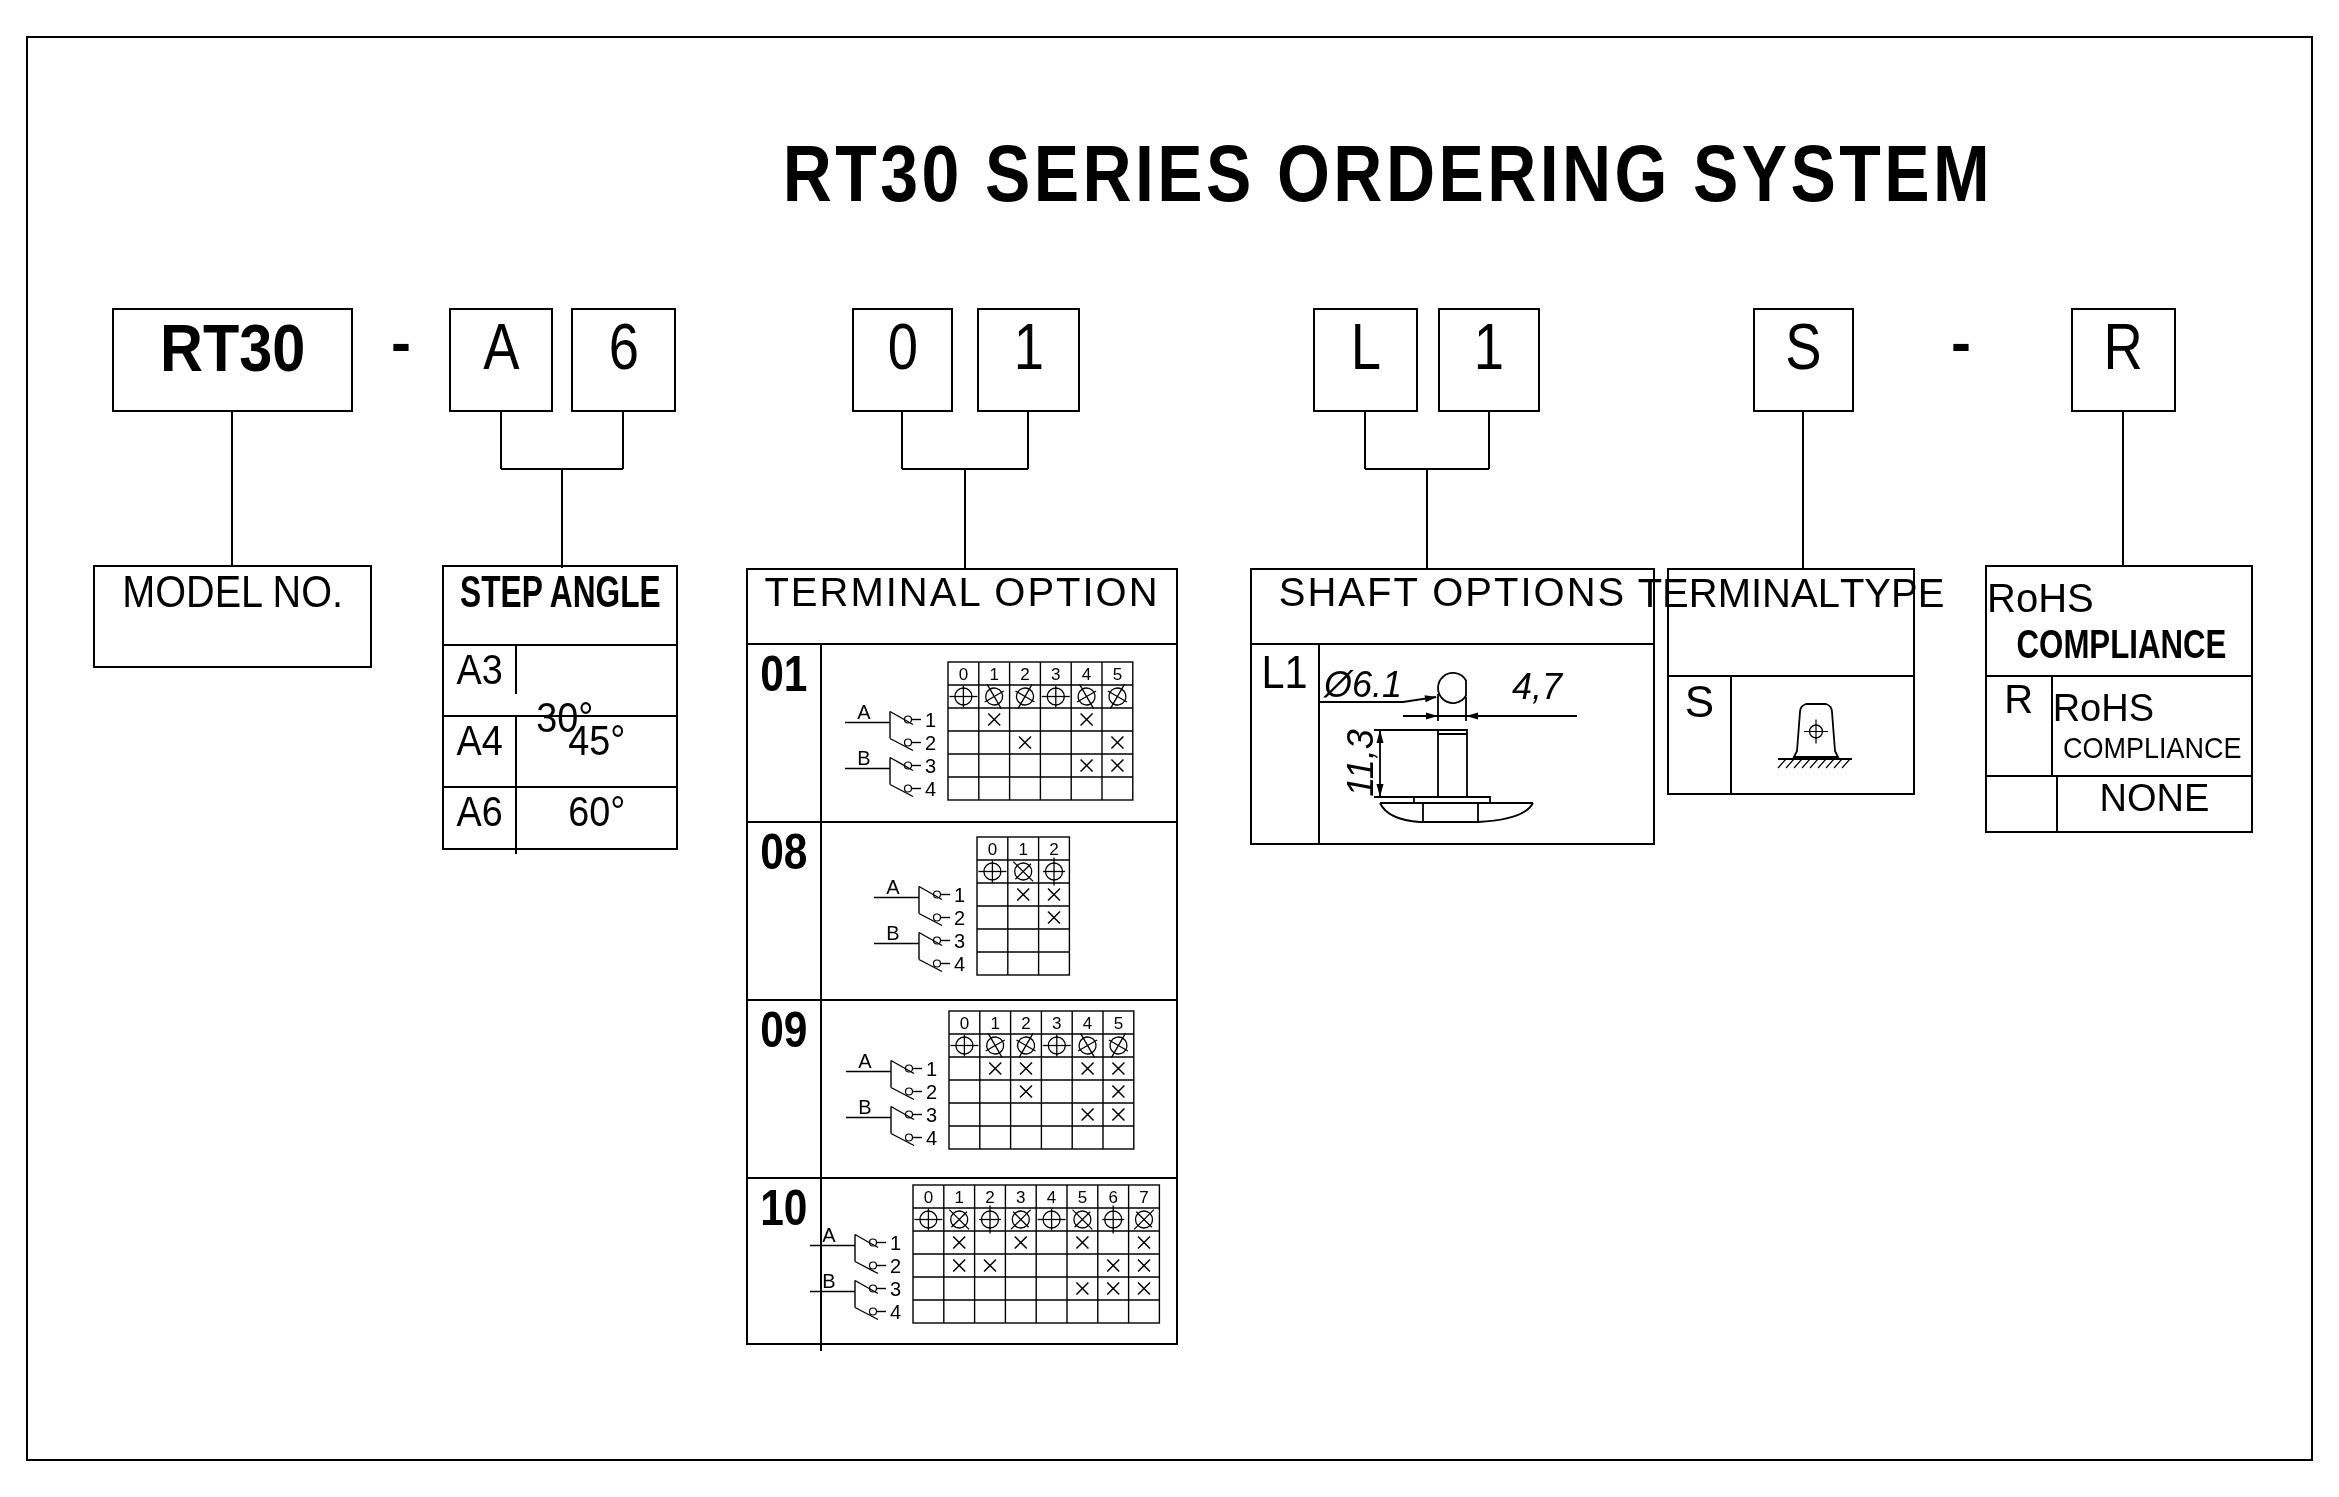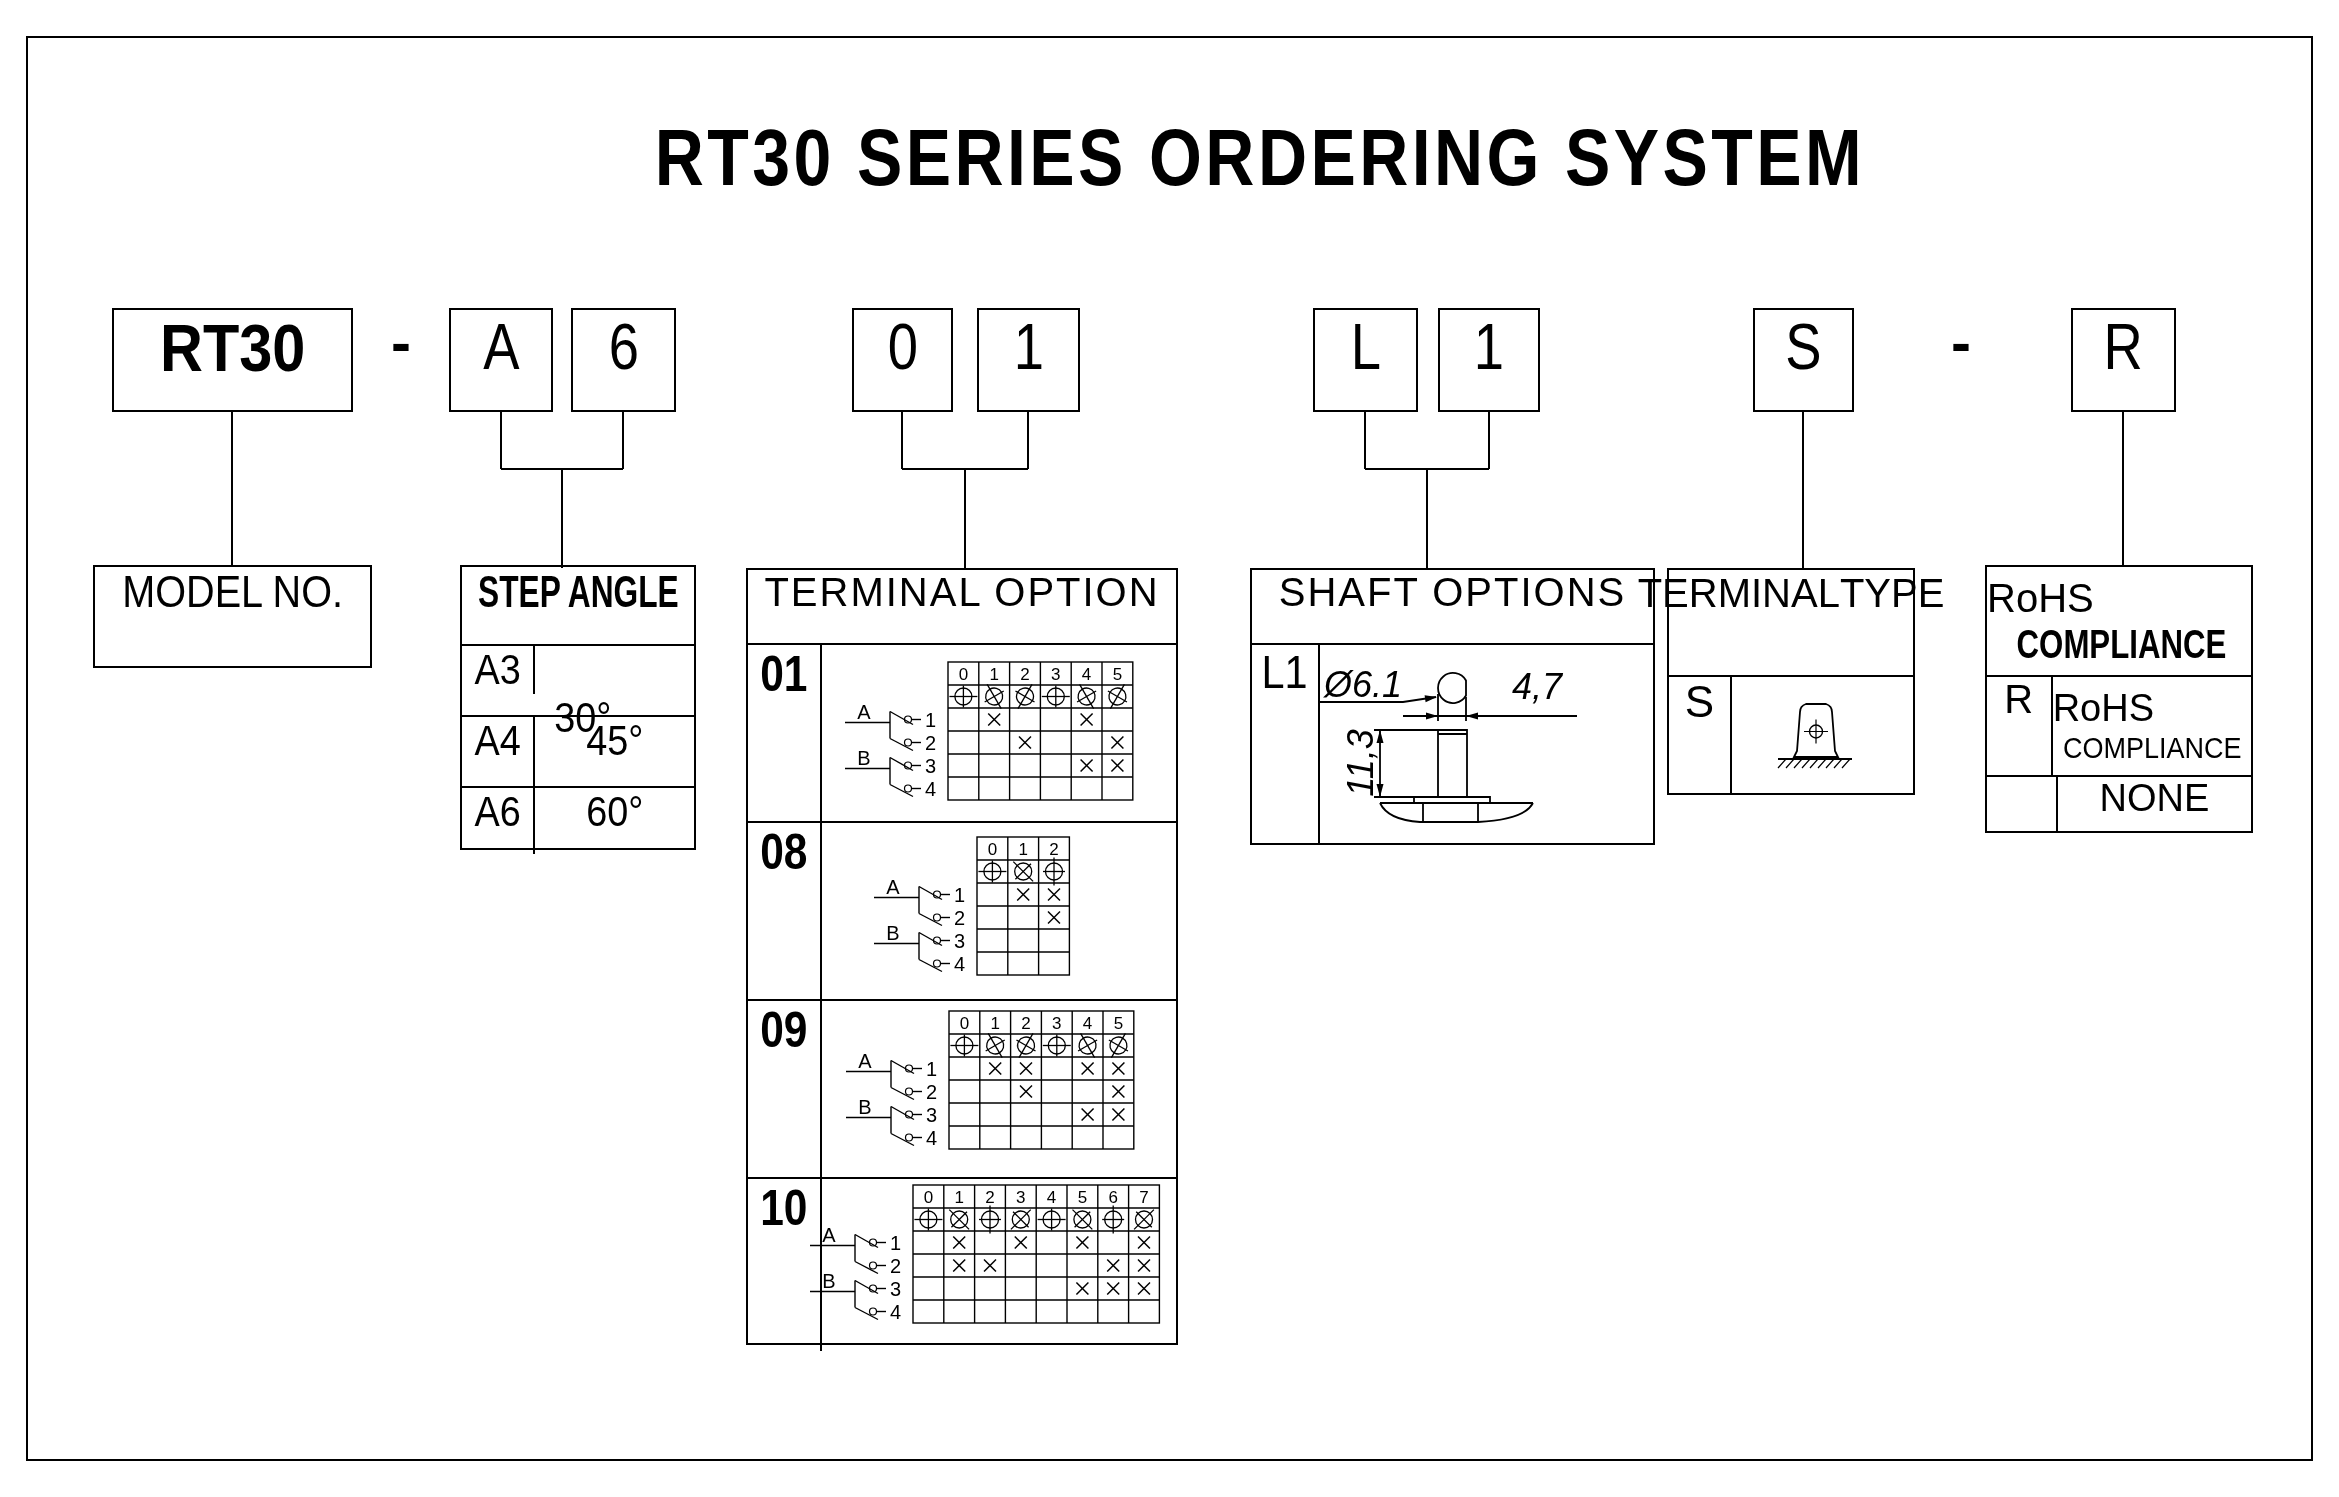--- a/index.html
+++ b/index.html
@@ -462,21 +462,21 @@
           <text x="829" y="1241.5" text-anchor="middle" font-size="20" fill="#000000" stroke="none">A</text>
           <line x1="810" y1="1291.5" x2="855" y2="1291.5"></line>
           <line x1="855" y1="1280.5" x2="855" y2="1307.5"></line>
           <line x1="855" y1="1280.5" x2="878" y2="1293.5"></line>
           <line x1="855" y1="1307.5" x2="878" y2="1319.5"></line>
           <text x="829" y="1287.5" text-anchor="middle" font-size="20" fill="#000000" stroke="none">B</text>
         </g>
       </g>
   </svg>
 
-  <div class="abs title" style="left:420px;top:112px;width:1680px;">
+  <div class="abs title" style="left:420px;top:128px;width:1680px;text-align:right;">
     <span class="cond">RT30 SERIES ORDERING SYSTEM</span>
   </div>
 
   <div class="abs box flexc" style="left:112px;top:308px;width:241px;height:104px;">
     <span class="codetxt-b">RT30</span>
   </div>
   <div class="abs flexc dash" style="left:385px;top:308px;width:32px;height:104px;">-</div>
   <div class="abs box flexc" style="left:449px;top:308px;width:104px;height:104px;">
     <span class="codetxt">A</span>
   </div>
@@ -500,21 +500,21 @@
   </div>
   <div class="abs flexc dash" style="left:1945px;top:308px;width:32px;height:104px;">-</div>
   <div class="abs box flexc" style="left:2071px;top:308px;width:105px;height:104px;">
     <span class="codetxt">R</span>
   </div>
 
   <div class="abs box flexc" style="left:93px;top:565px;width:279px;height:103px;font-size:44px;">
     <span class="cond9">MODEL NO.</span>
   </div>
 
-  <div class="abs box" style="left:442px;top:565px;width:236px;height:285px;margin-left:18px;">
+  <div class="abs box" style="left:442px;top:565px;width:236px;height:285px;">
     <div class="flexc" style="height:77px;border-bottom:2px solid #000;font-size:44px;font-weight:bold;">
       <span class="cond72">STEP ANGLE</span>
     </div>
     <div style="display:flex;height:69px;border-bottom:2px solid #000;flex-direction:column;">
       <div class="flexc cell42" style="width:71px;border-right:2px solid #000;">
         <span class="cond9">A3</span>
         </div>
       <div class="flexc cell42" style="flex:1;padding-left:9px;">
         <span class="cond9">30°</span>
         </div>

